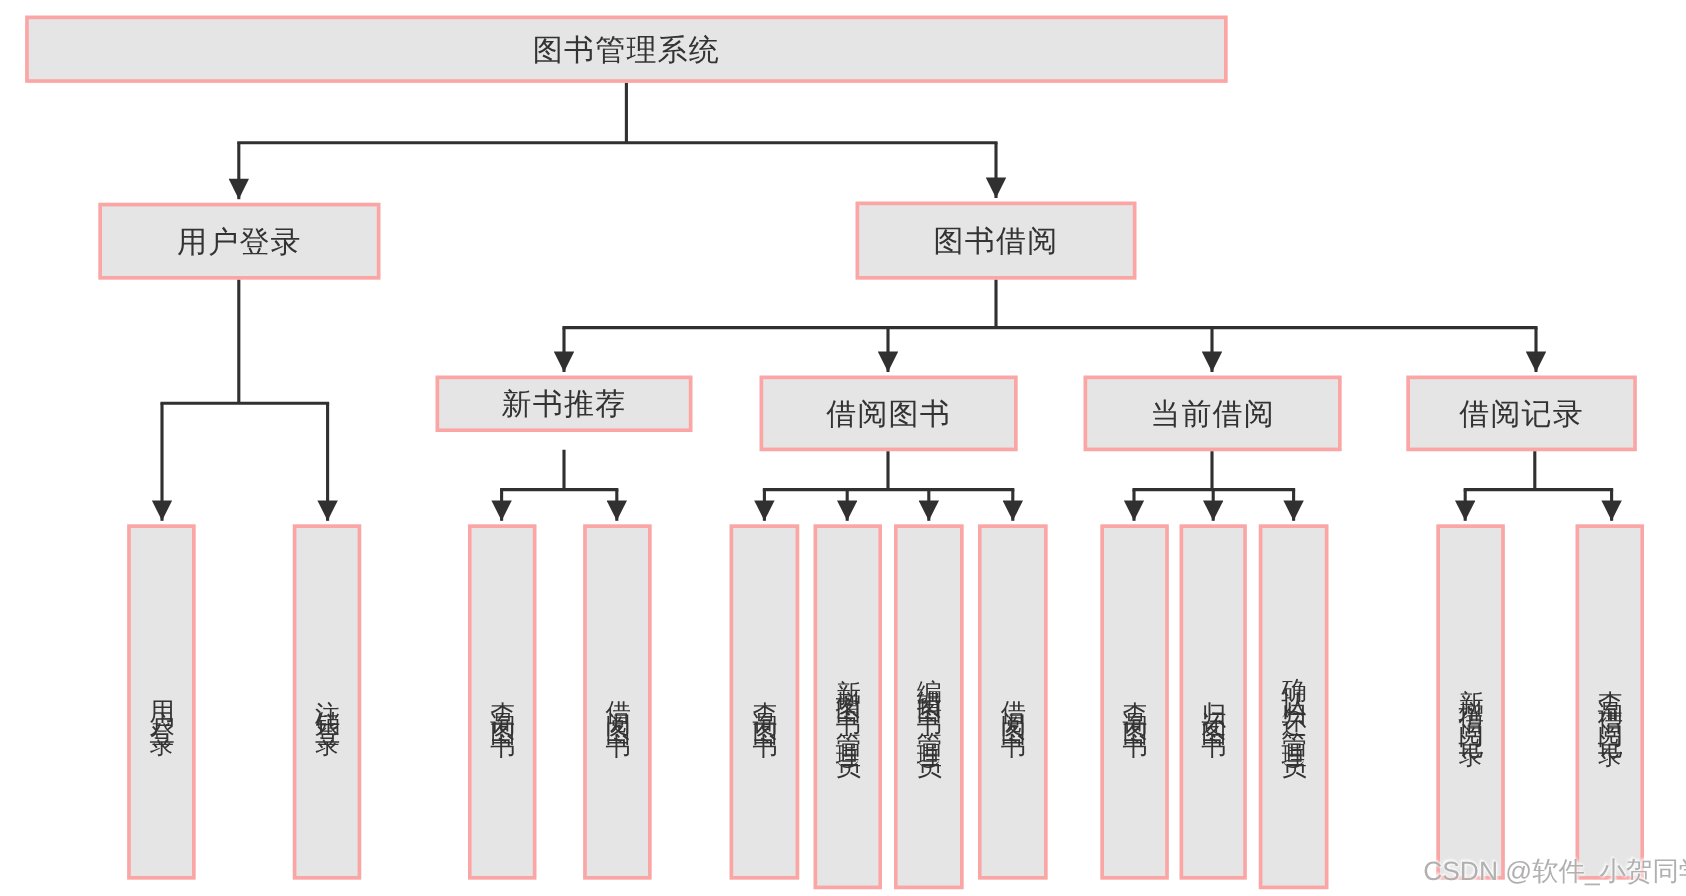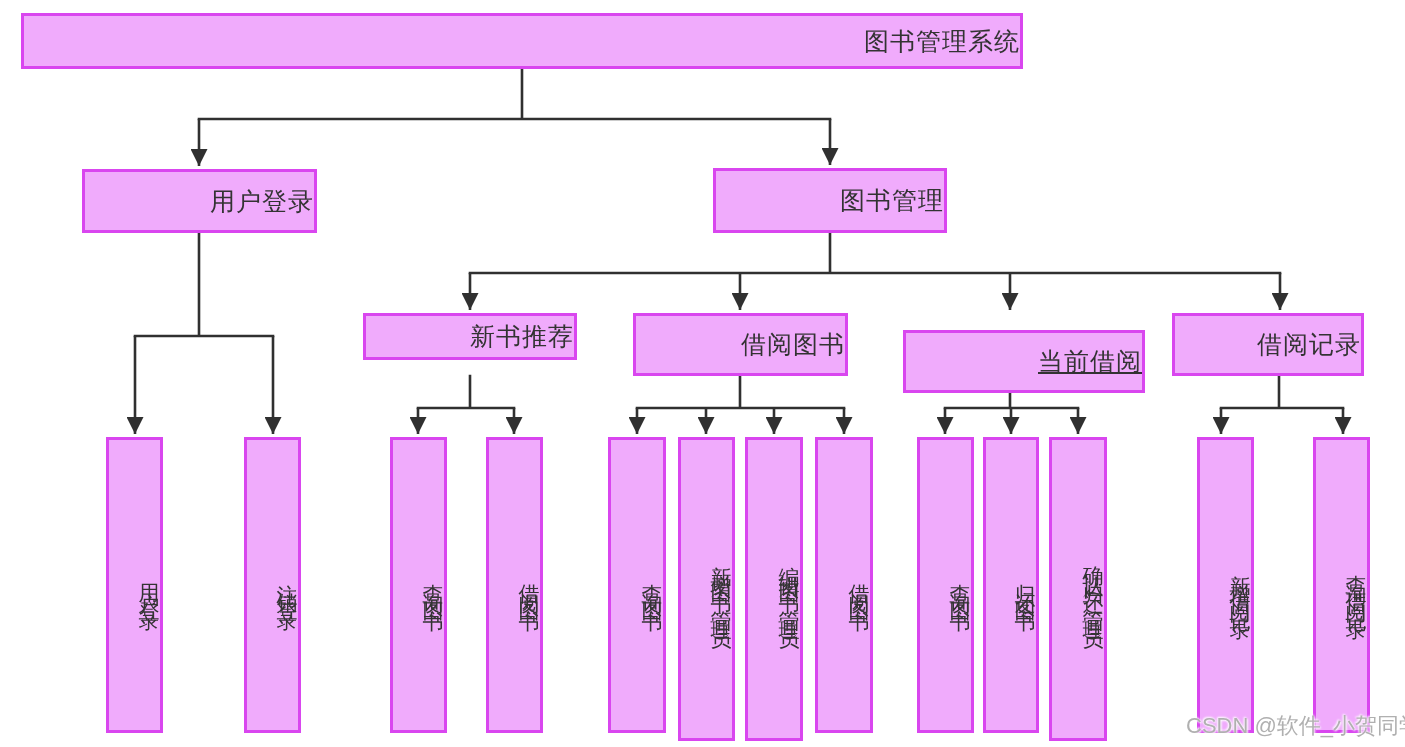--- a/index.html
+++ b/index.html
@@ -18,25 +18,25 @@
   }
   .connectors {
     position: absolute;
     left: 0;
     top: 0;
     z-index: 1;
   }
   .node, .vnode {
     position: absolute;
     box-sizing: border-box;
-    border: 3px solid #d946ef;
-    background: #f0abfc;
+    border: 3px solid #fca5a5;
+    background: #e5e5e5;
     display: flex;
     align-items: center;
-    justify-content: flex-end;
+    justify-content: center;
     z-index: 2;
   }
   .node span {
     font-size: 25px;
     letter-spacing: 1px;
     color: #333333;
     white-space: nowrap;
   }
   .vnode span {
     writing-mode: vertical-rl;
@@ -107,30 +107,30 @@
   </svg>
 
   <div class="node" style="left:21px; top:13px; width:1002px; height:56px;">
     <span>图书管理系统</span>
   </div>
 
   <div class="node" style="left:82px; top:169px; width:235px; height:64px;">
     <span>用户登录</span>
   </div>
   <div class="node" style="left:713px; top:168px; width:234px; height:65px;">
-    <span>图书管理</span>
+    <span>图书借阅</span>
   </div>
 
   <div class="node" style="left:363px; top:313px; width:214px; height:47px;font-family:Liberation Mono, monospace;">
     <span>新书推荐</span>
   </div>
   <div class="node" style="left:633px; top:313px; width:215px; height:63px;">
     <span>借阅图书</span>
   </div>
-  <div class="node" style="left:903px; top:330px; width:242px; height:63px;text-decoration:underline;">
+  <div class="node" style="left:903px; top:313px; width:215px; height:63px;">
     <span>当前借阅</span>
   </div>
   <div class="node" style="left:1172px; top:313px; width:192px; height:63px;">
     <span>借阅记录</span>
   </div>
 
   <div class="vnode" style="left:106px; top:437px; width:57px; height:296px;">
     <span>用户登录</span>
   </div>
   <div class="vnode" style="left:244px; top:437px; width:57px; height:296px;">

